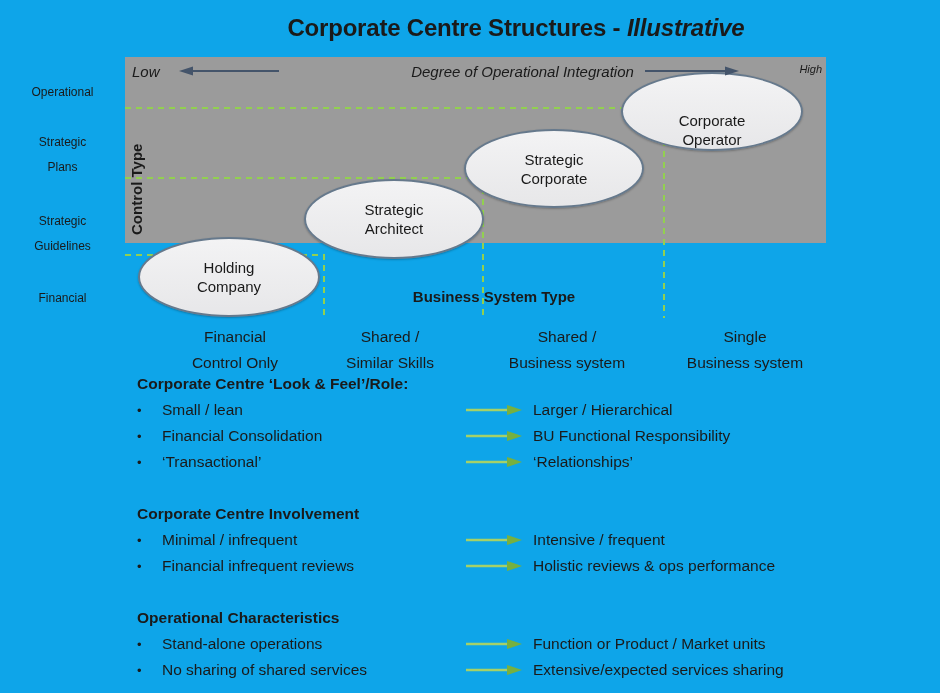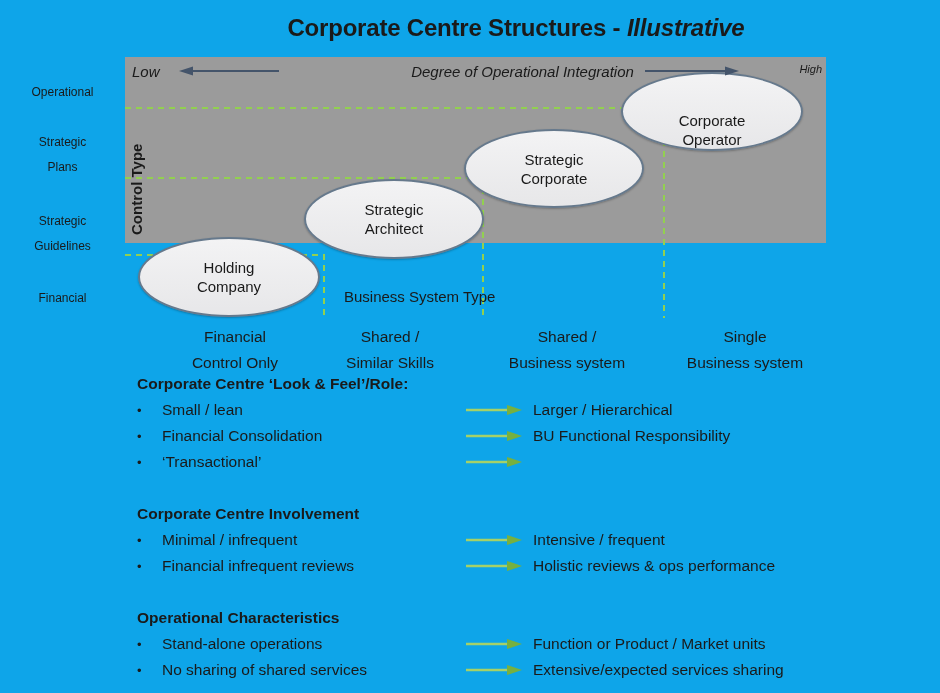--- a/index.html
+++ b/index.html
@@ -10,22 +10,22 @@
          text-align:center;font-size:24px;font-weight:bold;letter-spacing:-0.2px;}
   .title .em{font-style:italic;}
   
   .matrix{position:absolute;left:125px;top:57px;width:701px;height:186px;background:#9b9b9b;}
   .axis-low{position:absolute;left:7px;top:6px;font-style:italic;font-size:15px;z-index:3;}
   .axis-high{position:absolute;right:4px;top:6px;font-style:italic;font-size:11px;z-index:3;}
   .axis-title{position:absolute;left:0;top:6px;width:100%;text-align:center;font-style:italic;font-size:15px;z-index:3;margin-left:47px;}
   .arrow-svg{position:absolute;z-index:3;}
   .control-type{position:absolute;left:3px;top:64px;height:136px;writing-mode:vertical-rl;
                 transform:rotate(180deg);font-weight:bold;font-size:15px;text-align:center;z-index:3;}
-  .bst-label{position:absolute;left:219px;top:231px;width:300px;
-             font-weight:normal;font-size:15px;z-index:3;}
+  .bst-label{position:absolute;left:219px;top:231px;width:300px;text-align:center;
+             font-weight:bold;font-size:15px;z-index:3;}
   
   .dash-h{position:absolute;height:2px;z-index:1;
           background:repeating-linear-gradient(90deg,#92d050 0 6px,rgba(0,0,0,0) 6px 11px);}
   .dash-v{position:absolute;width:2px;z-index:1;
           background:repeating-linear-gradient(180deg,#92d050 0 6px,rgba(0,0,0,0) 6px 11px);}
   .dh1{left:0;top:50px;width:540px;}
   .dh2{left:0;top:120px;width:358px;}
   .dh3{left:0;top:197px;width:200px;}
   .dv1{left:198px;top:197px;height:64px;}
   .dv2{left:357px;top:120px;height:141px;}
@@ -161,20 +161,21 @@
     </div>
     <div class="row">
       <span class="bullet">•</span>
       <span>‘Transactional’</span>
       <span class="acell">
           <svg width="58" height="12" viewBox="0 0 58 12">
             <line x1="1" y1="6" x2="44" y2="6" stroke="#a5d168" stroke-width="2.5"></line>
             <polygon points="57,6 42,1 42,11" fill="#76b041"></polygon>
           </svg>
         </span>
+      <span>‘Relationships’</span>
     </div>
   </div>
 
   <div class="section s2">
     <div class="s-heading">Corporate Centre Involvement</div>
     <div class="row">
       <span class="bullet">•</span>
       <span>Minimal / infrequent</span>
       <span class="acell">
           <svg width="58" height="12" viewBox="0 0 58 12">

